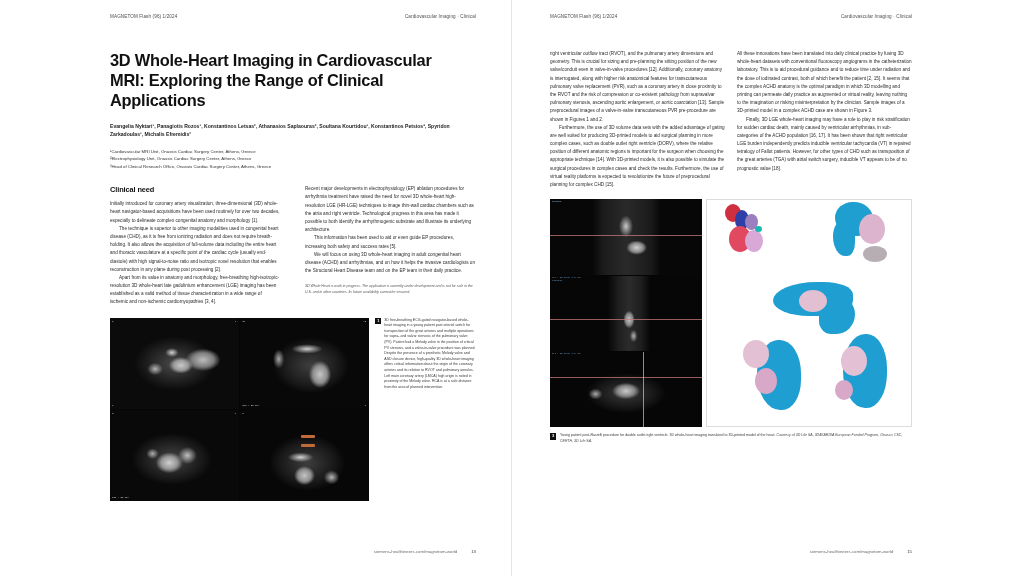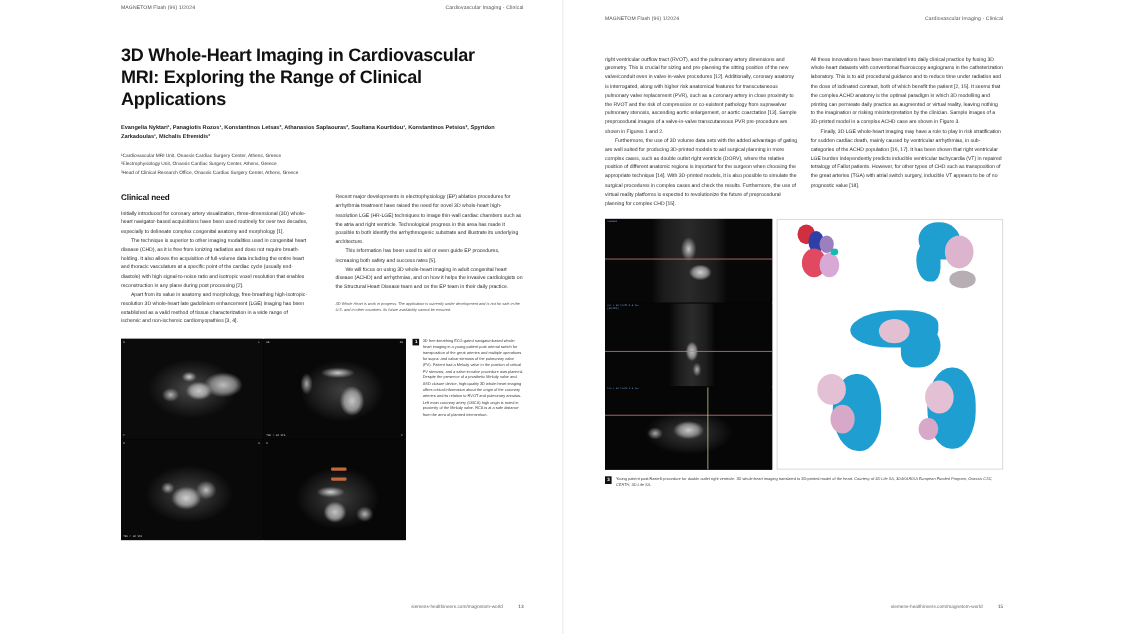--- a/index.html
+++ b/index.html
@@ -22,21 +22,21 @@
     background: #ffffff;
   }
   .page {
     position: relative;
     background: #ffffff;
     height: 576px;
     box-sizing: border-box;
   }
   .page-left {
     width: 512px;
-    padding: 4px 36px 0 110px;
+    padding: 14px 36px 0 110px;
   }
   .page-right {
     width: 512px;
     padding: 14px 112px 0 38px;
   }
   .gutter {
     position: absolute;
     top: 0;
     left: 511px;
     width: 2px;

